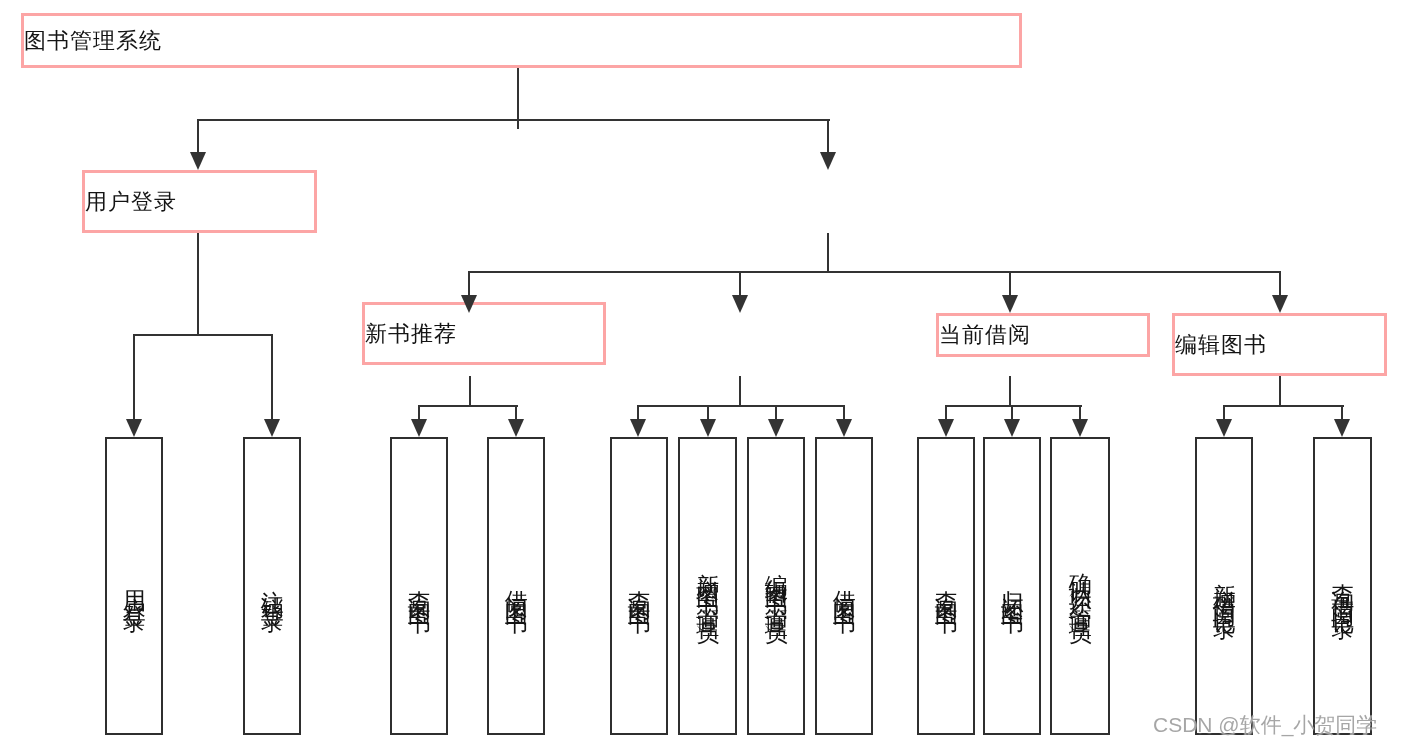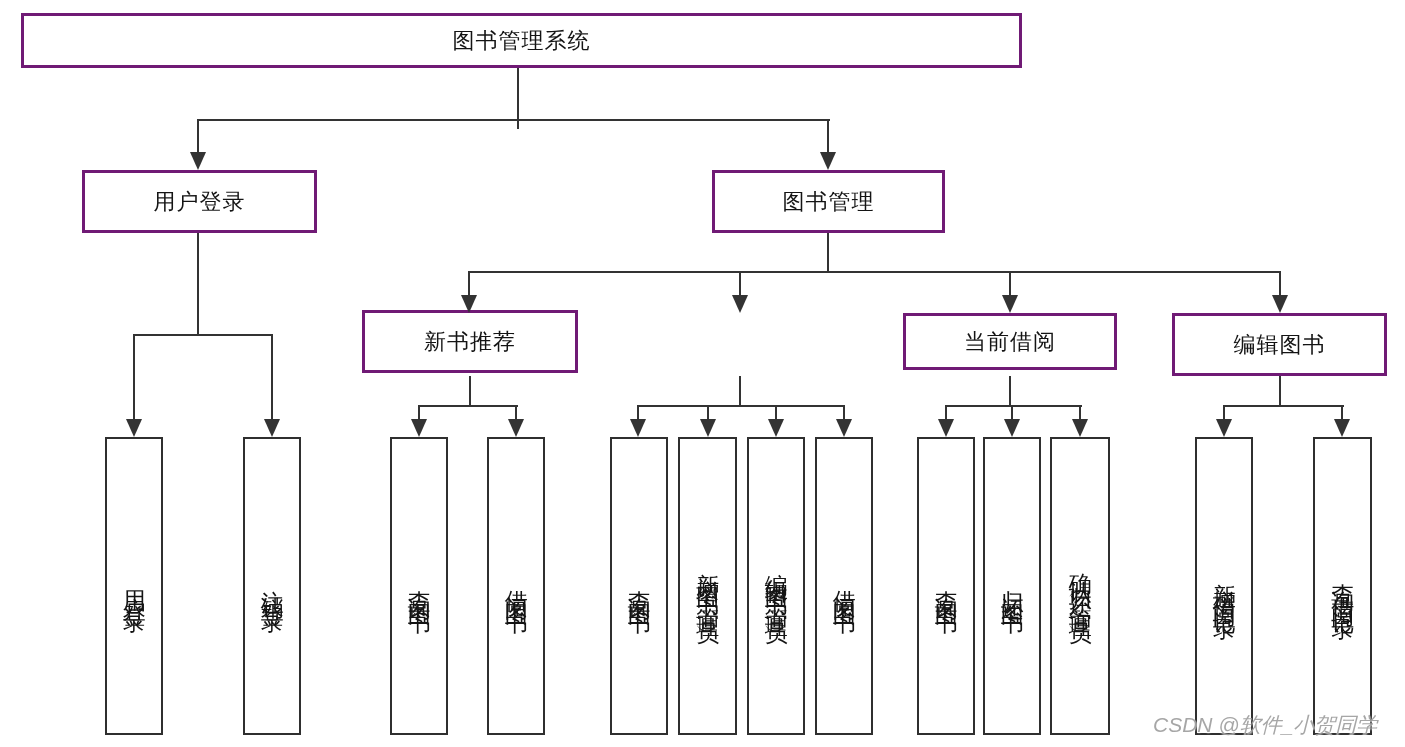--- a/index.html
+++ b/index.html
@@ -1,22 +1,22 @@
 <!DOCTYPE html>
 <html><head>
 <meta charset="utf-8">
 <style>
   html,body { margin:0; padding:0; background:#ffffff; }
   #stage {
     position:relative; width:1405px; height:747px; background:#ffffff;
     font-family:"Liberation Sans","DejaVu Sans",sans-serif; overflow:hidden;
   }
   .hbox {
-    position:absolute; background:#ffffff; border:3px solid #701a75;
-    box-sizing:border-box; display:flex; align-items:center; justify-content:center;
+    position:absolute; background:#ffffff; border:3px solid #fca5a5;
+    box-sizing:border-box; display:flex; align-items:center; 
     z-index:2;
   }
   .hlabel { font-size:22px; color:#141414; letter-spacing:1px; white-space:nowrap; }
   .vbox {
     position:absolute; width:58px; height:298px; top:437px; background:#ffffff;
     border:2px solid #2f2f2f; box-sizing:border-box;
     display:flex; align-items:center; justify-content:center; z-index:2;
   }
   .vlabel {
     writing-mode:vertical-rl; font-size:23px; color:#141414;
@@ -24,21 +24,21 @@
   }
   .line { position:absolute; background:#333333; z-index:1; }
   .arrow {
     position:absolute; width:0; height:0; z-index:3;
     border-left:8px solid transparent; border-right:8px solid transparent;
     border-top:18px solid #333333;
   }
   .watermark {
     position:absolute; left:1153px; top:711px; z-index:9;
     font-size:21px; color:rgba(158,158,158,0.92);
-    text-shadow:0 1px 2px rgba(255,255,255,0.9); white-space:nowrap;font-style:italic;
+    text-shadow:0 1px 2px rgba(255,255,255,0.9); white-space:nowrap;
   }
 </style>
 </head>
 <body>
 
 <div id="stage">
 
   <div class="hbox" style="left:21px;top:13px;width:1001px;height:55px">
     <span class="hlabel">图书管理系统</span>
   </div>
@@ -47,46 +47,43 @@
   <div class="line" style="left:517px;top:120px;width:2px;height:9px"></div>
   <div class="line" style="left:197px;top:119px;width:633px;height:2px"></div>
   <div class="line" style="left:197px;top:119px;width:2px;height:40px"></div>
   <div class="line" style="left:827px;top:119px;width:2px;height:40px"></div>
   <div class="arrow" style="left:190px;top:152px"></div>
   <div class="arrow" style="left:820px;top:152px"></div>
 
   <div class="hbox" style="left:82px;top:170px;width:235px;height:63px">
     <span class="hlabel">用户登录</span>
   </div>
-  <div class="hbox" style="left:712px;top:170px;width:233px;height:63px">
-    <span class="hlabel">图书管理</span>
-  </div>
 
   <div class="line" style="left:197px;top:233px;width:2px;height:103px"></div>
   <div class="line" style="left:133px;top:334px;width:140px;height:2px"></div>
   <div class="line" style="left:133px;top:334px;width:2px;height:90px"></div>
   <div class="line" style="left:271px;top:334px;width:2px;height:90px"></div>
   <div class="arrow" style="left:126px;top:419px"></div>
   <div class="arrow" style="left:264px;top:419px"></div>
 
   <div class="line" style="left:827px;top:233px;width:2px;height:40px"></div>
   <div class="line" style="left:468px;top:271px;width:813px;height:2px"></div>
   <div class="line" style="left:468px;top:271px;width:2px;height:28px"></div>
   <div class="line" style="left:739px;top:271px;width:2px;height:28px"></div>
   <div class="line" style="left:1009px;top:271px;width:2px;height:28px"></div>
   <div class="line" style="left:1279px;top:271px;width:2px;height:28px"></div>
   <div class="arrow" style="left:461px;top:295px"></div>
   <div class="arrow" style="left:732px;top:295px"></div>
   <div class="arrow" style="left:1002px;top:295px"></div>
   <div class="arrow" style="left:1272px;top:295px"></div>
 
-  <div class="hbox" style="left:362px;top:310px;width:216px;height:63px">
+  <div class="hbox" style="left:362px;top:302px;width:244px;height:63px">
     <span class="hlabel">新书推荐</span>
   </div>
-  <div class="hbox" style="left:903px;top:313px;width:214px;height:57px">
+  <div class="hbox" style="left:936px;top:313px;width:214px;height:44px">
     <span class="hlabel">当前借阅</span>
   </div>
   <div class="hbox" style="left:1172px;top:313px;width:215px;height:63px">
     <span class="hlabel">编辑图书</span>
   </div>
 
   <div class="line" style="left:469px;top:376px;width:2px;height:31px"></div>
   <div class="line" style="left:418px;top:405px;width:100px;height:2px"></div>
   <div class="line" style="left:418px;top:405px;width:2px;height:18px"></div>
   <div class="line" style="left:515px;top:405px;width:2px;height:18px"></div>

